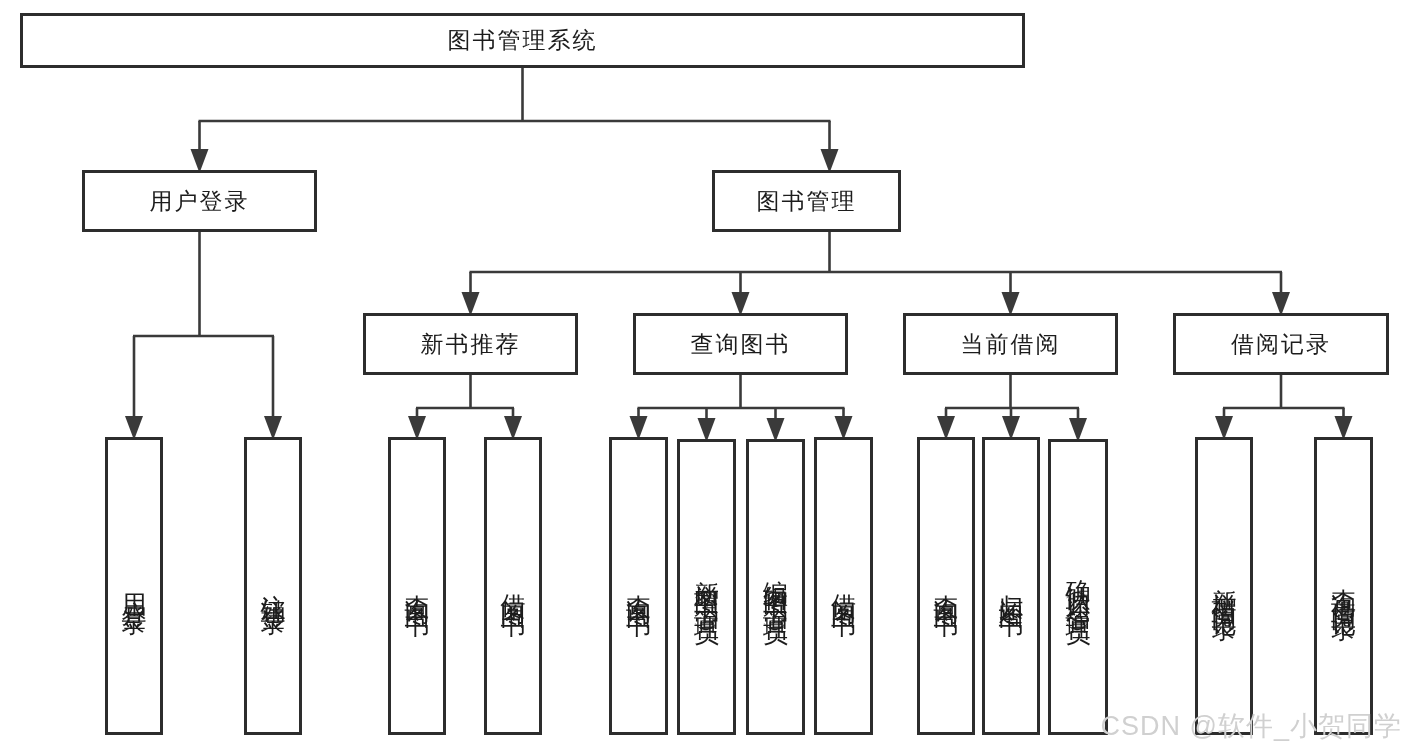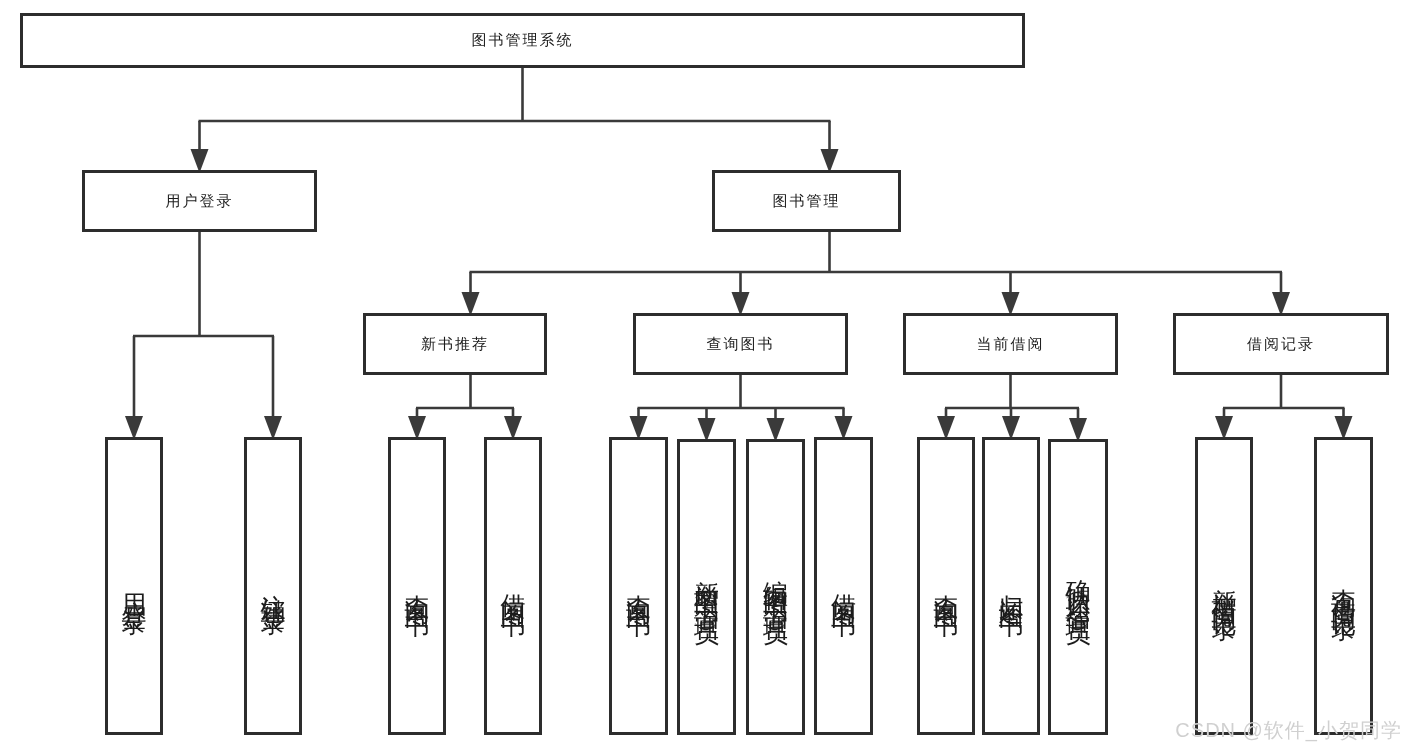--- a/index.html
+++ b/index.html
@@ -13,35 +13,35 @@
   svg.wires{position:absolute;left:0;top:0;}
   .node{
     position:absolute;
     box-sizing:border-box;
     background:#ffffff;
     border:3px solid var(--border,#2d2d2d);
     display:flex;align-items:center;justify-content:center;
     color:var(--ink,#1c1c1c);
   }
   .node.h .label{
-    font-size:15px;
+    font-size:23px;
     letter-spacing:2px;
     white-space:nowrap;
   }
   .node.v .label{
     writing-mode:vertical-rl;
     text-orientation:mixed;
     font-size:25px;
     line-height:1;
     letter-spacing:6px;
   }
   .watermark{
     position:absolute;
     right:3px;bottom:3px;
-    font-size:20px;
+    font-size:27px;
     color:var(--wm,#d0d0d0);
     letter-spacing:1px;
     white-space:nowrap;
   }
 </style>
 </head>
 <body>
 
 <div class="stage" style="--bg: #ffffff; --border: #2d2d2d; --ink: #1c1c1c; --wm: #d0d0d0;">
   <svg class="wires" width="1405" height="747">
@@ -101,21 +101,21 @@
 
   <div class="node h" style="left: 20px; top: 13px; width: 1005px; height: 55px;">
       <span class="label">图书管理系统</span>
     </div>
     <div class="node h" style="left: 82px; top: 170px; width: 235px; height: 62px;">
       <span class="label">用户登录</span>
     </div>
     <div class="node h" style="left: 712px; top: 170px; width: 189px; height: 62px;">
       <span class="label">图书管理</span>
     </div>
-    <div class="node h" style="left: 363px; top: 313px; width: 184px; height: 62px;">
+    <div class="node h" style="left: 363px; top: 313px; width: 215px; height: 62px;">
       <span class="label">新书推荐</span>
     </div>
     <div class="node h" style="left: 633px; top: 313px; width: 215px; height: 62px;">
       <span class="label">查询图书</span>
     </div>
     <div class="node h" style="left: 1173px; top: 313px; width: 216px; height: 62px;">
       <span class="label">借阅记录</span>
     </div>
     <div class="node h" style="left: 903px; top: 313px; width: 215px; height: 62px;">
       <span class="label">当前借阅</span>

